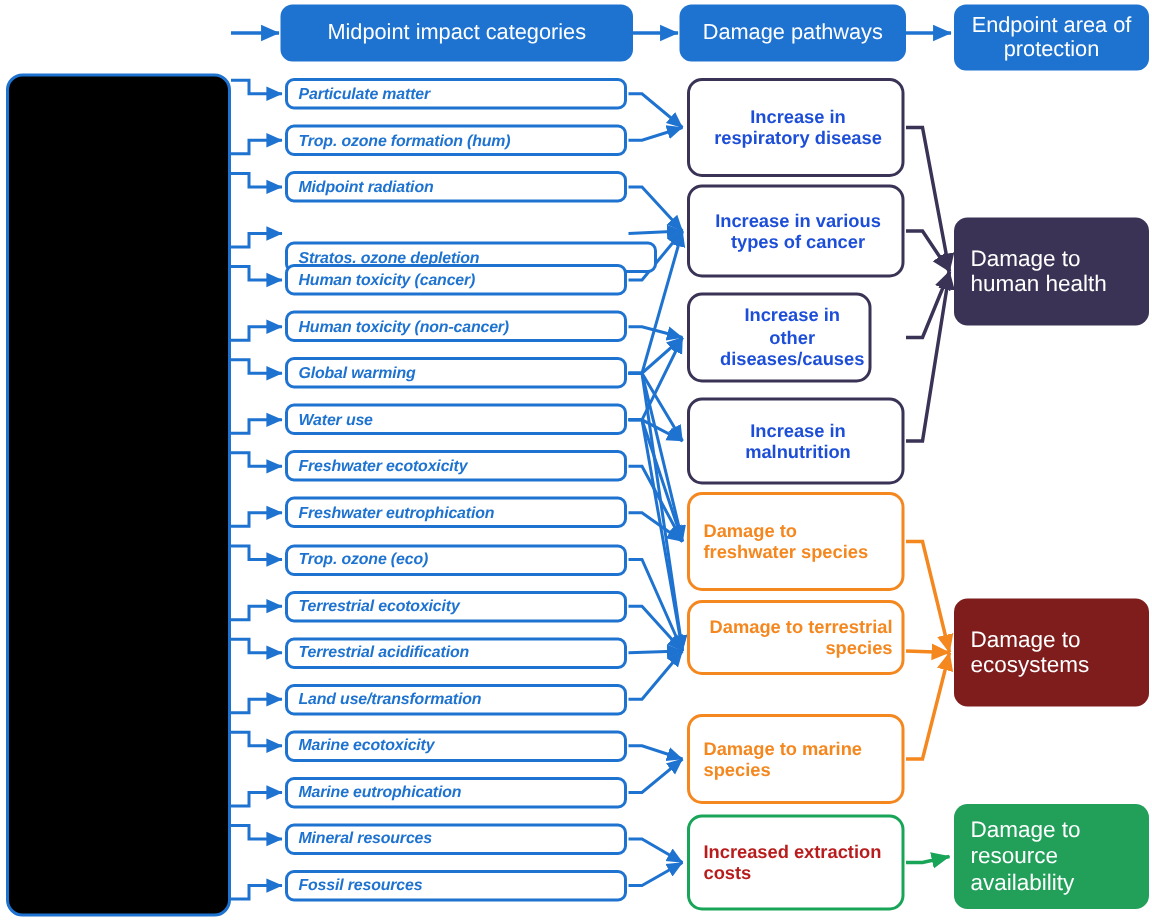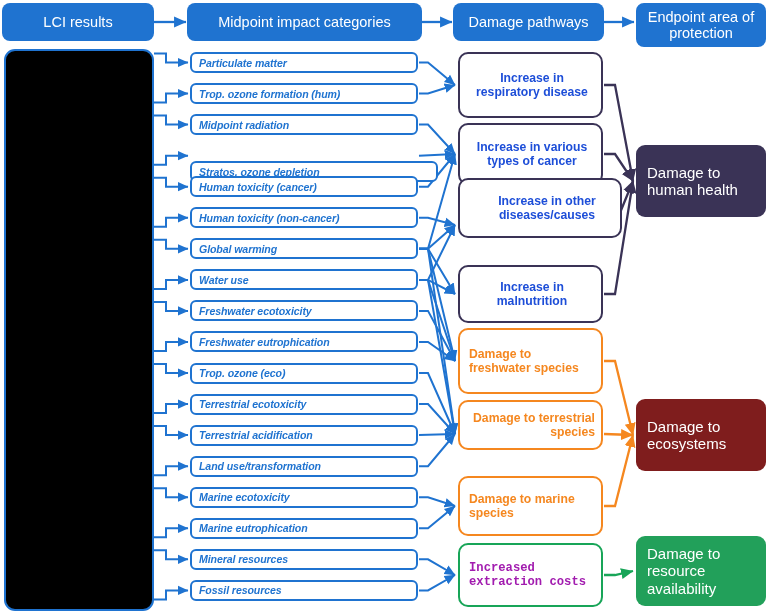--- a/index.html
+++ b/index.html
@@ -70,21 +70,21 @@
     border-radius: 10px;
     font-weight: bold;
     font-size: 12.2px;
     line-height: 1.18;
     padding: 0 6px 0 9px;
     border-width: 2.4px;
     border-style: solid;
   }
   .path.health  { border-color: #3a3356; color: #1d4ed8; text-align: center; }
   .path.eco     { border-color: #f5871f; color: #f5871f; }
-  .path.res     { border-color: #18a558; color: #a21caf; font-family: Liberation Mono, monospace; }
+  .path.res     { border-color: #18a558; color: #b91c1c; }
   
   .endp {
     color: #ffffff;
     border-radius: 9px;
     font-size: 15px;
     line-height: 1.16;
     padding: 0 8px 0 11px;
     font-weight: 400;
   }
   .endp.health { background: #3a3356; }
@@ -172,21 +172,20 @@
         <path d="M604,154.0 L615,154.0 L633,181.0" stroke="#3a3356" marker-end="url(#ah-purple)"></path>
         <path d="M604,225.0 L615,225.0 L633,181.0" stroke="#3a3356" marker-end="url(#ah-purple)"></path>
         <path d="M604,294.0 L615,294.0 L633,181.0" stroke="#3a3356" marker-end="url(#ah-purple)"></path>
         <path d="M604,361.0 L615,361.0 L633,435.0" stroke="#f5871f" marker-end="url(#ah-orange)"></path>
         <path d="M604,434.0 L633,435.0" stroke="#f5871f" marker-end="url(#ah-orange)"></path>
         <path d="M604,506.0 L615,506.0 L633,435.0" stroke="#f5871f" marker-end="url(#ah-orange)"></path>
         <path d="M604,575.0 L615,575.0 L633,571.0" stroke="#18a558" marker-end="url(#ah-green)"></path>
       </g>
   </svg>
 
-  <div class="node hdr" style="left:2px;  top:3px;  width:152px; height:38px;">LCI results</div>
   <div class="node hdr" style="left:187px;top:3px;  width:235px; height:38px;">Midpoint impact categories</div>
   <div class="node hdr" style="left:453px;top:3px;  width:151px; height:38px;">Damage pathways</div>
   <div class="node hdr" style="left:636px;top:3px;  width:130px; height:44px;">Endpoint area of protection</div>
 
   <div class="node lci-box" style="left:4px; top:49px; width:150px; height:562px;">
     <span style="color:#000;"></span>
   </div>
 
   <div id="mid-layer">
       <div class="node mid" style="left: 190px; top: 52px; width: 228px; height: 21px;">
@@ -245,21 +244,21 @@
       </div>
     </div>
 
   <div id="path-layer">
       <div class="node path health" style="left: 458px; top: 52px; width: 145px; height: 66px;">
         <span>Increase in respiratory disease</span>
       </div>
       <div class="node path health" style="left: 458px; top: 123px; width: 145px; height: 62px;">
         <span>Increase in various types of cancer</span>
       </div>
-      <div class="node path health" style="left: 458px; top: 178px; width: 164px; height: 60px; padding-left: 20px;">
+      <div class="node path health" style="left: 458px; top: 195px; width: 123px; height: 60px; padding-left: 20px;">
         <span>Increase in other diseases/causes</span>
       </div>
       <div class="node path health" style="left: 458px; top: 265px; width: 145px; height: 58px;">
         <span>Increase in malnutrition</span>
       </div>
       <div class="node path eco" style="left: 458px; top: 328px; width: 145px; height: 66px;">
         <span>Damage to freshwater species</span>
       </div>
       <div class="node path eco" style="left: 458px; top: 400px; width: 145px; height: 50px; text-align: right;">
         <span>Damage to terrestrial species</span>

